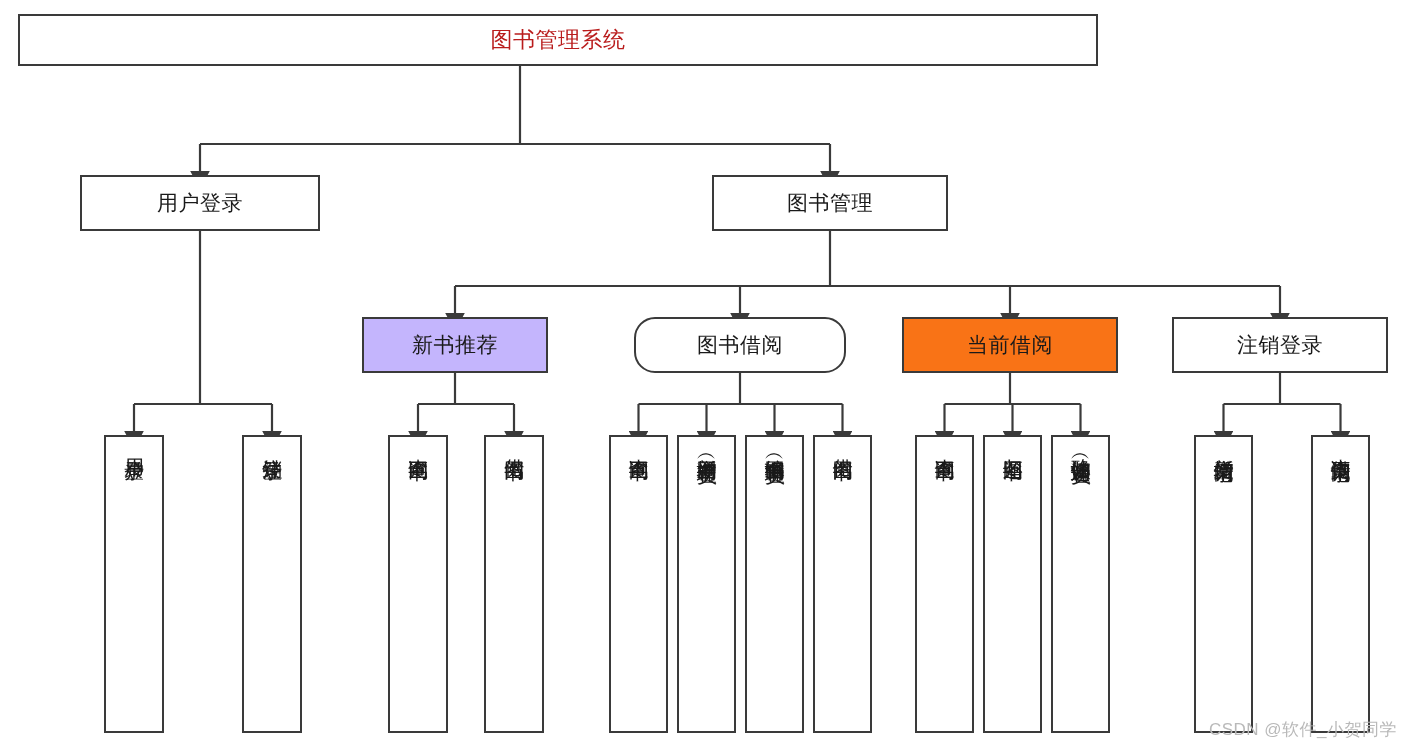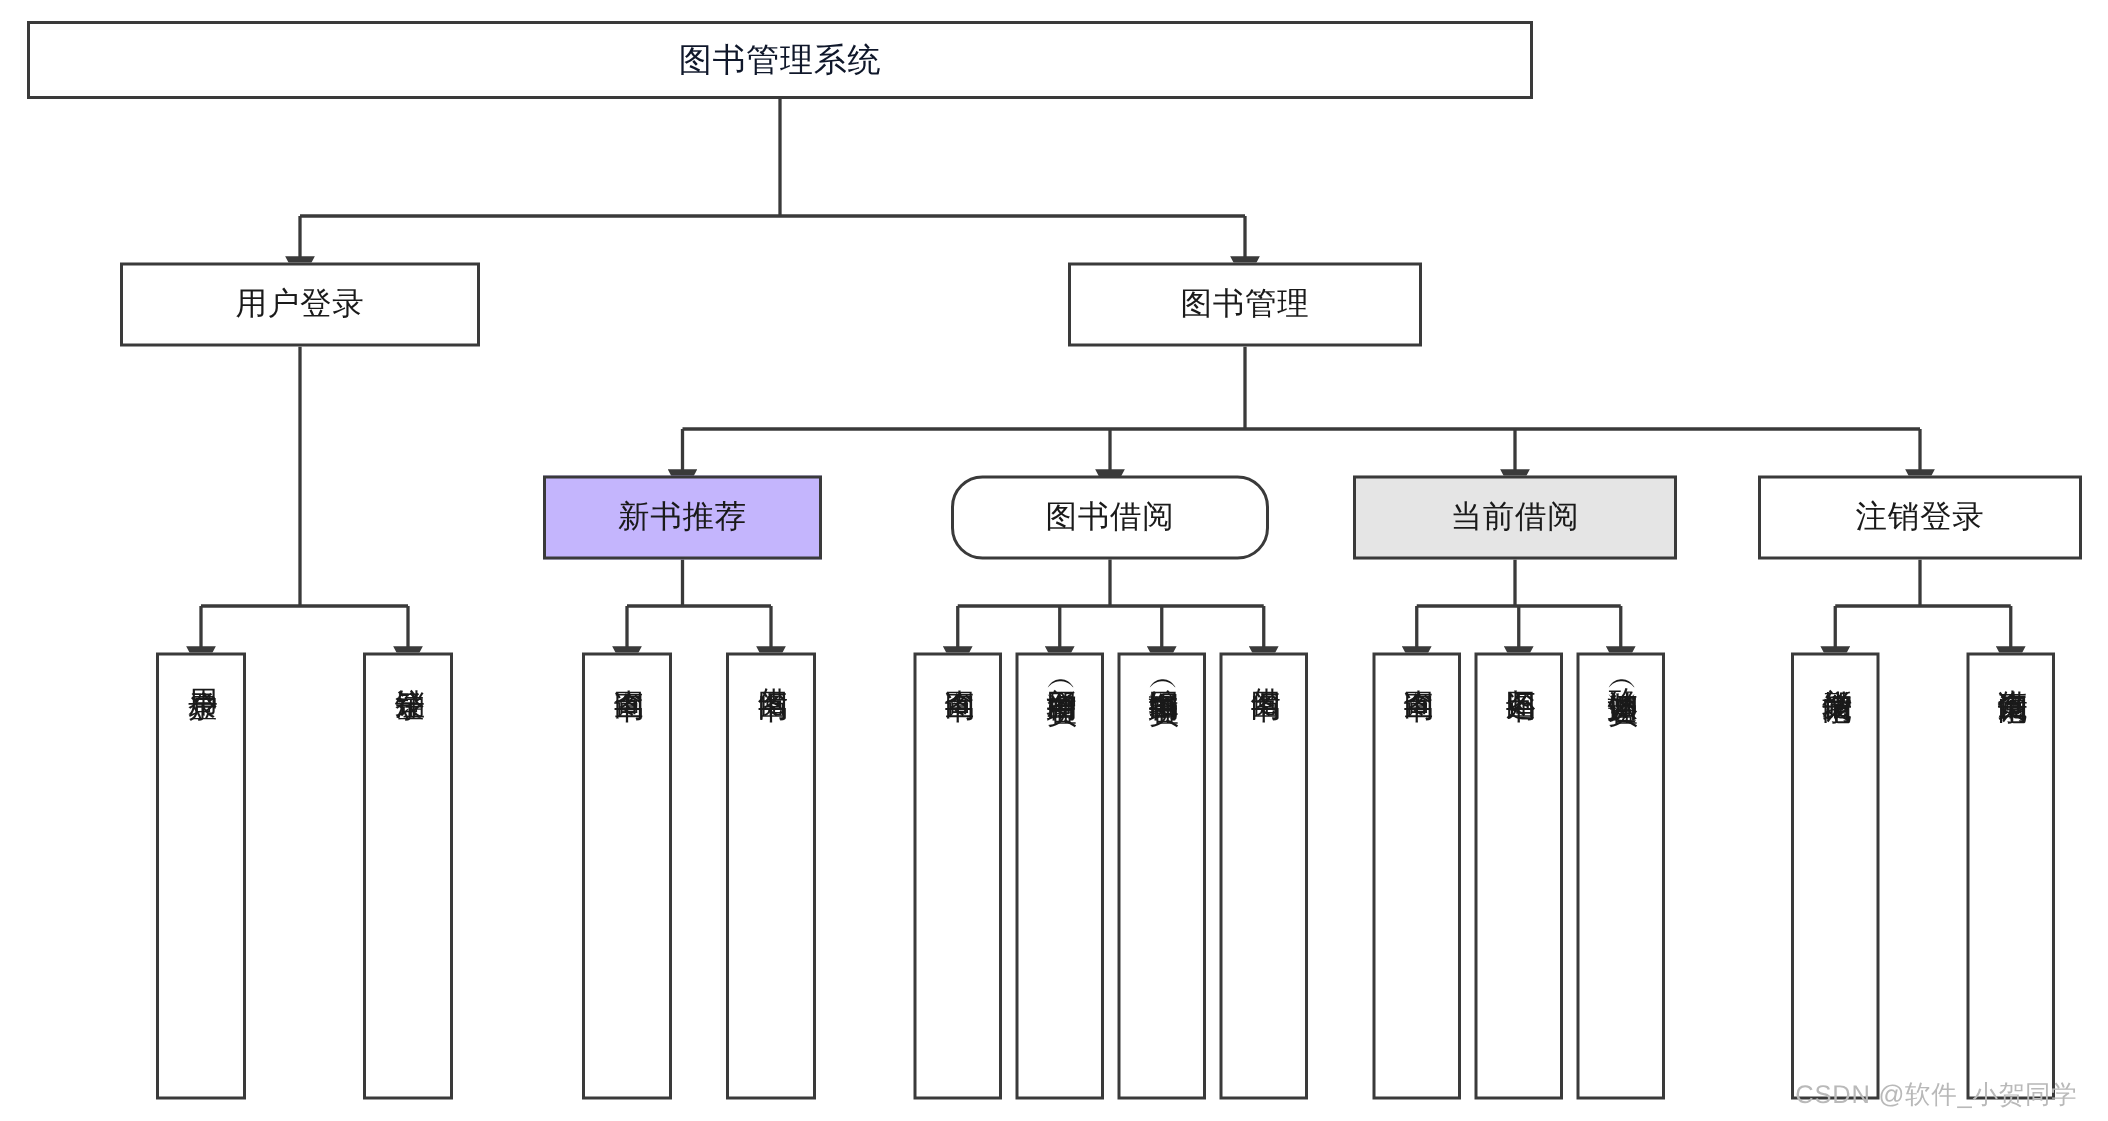--- a/index.html
+++ b/index.html
@@ -60,21 +60,21 @@
   .node.vert .label {
     writing-mode: vertical-rl;
     text-orientation: upright;
     font-size: 20px;
     line-height: 1.08;
     letter-spacing: 1px;
     white-space: nowrap;
   }
   .watermark {
     position: absolute;
-    right: 20px;
+    right: 8px;
     bottom: 6px;
     font-size: 17px;
     color: #b9b9b9;
     letter-spacing: 0.5px;
     white-space: nowrap;
     user-select: none;
   }
 </style>
 </head>
 <body>
@@ -118,36 +118,36 @@
         <line x1="1012.5" y1="404" x2="1012.5" y2="433" marker-end="url(#arrow)"></line>
         <line x1="1080.5" y1="404" x2="1080.5" y2="433" marker-end="url(#arrow)"></line>
         <line x1="1280" y1="373" x2="1280" y2="404"></line>
         <line x1="1223.5" y1="404" x2="1340.5" y2="404"></line>
         <line x1="1223.5" y1="404" x2="1223.5" y2="433" marker-end="url(#arrow)"></line>
         <line x1="1340.5" y1="404" x2="1340.5" y2="433" marker-end="url(#arrow)"></line>
       </g>
   </svg>
 
   <div id="node-layer">
-      <div class="node horiz root" style="left: 18px; top: 14px; width: 1004px; height: 52px; border-color: rgb(58, 58, 58); background: rgb(255, 255, 255); color: #0f172a;">
+      <div class="node horiz root" style="left: 18px; top: 14px; width: 1080px; height: 52px; border-color: rgb(58, 58, 58); background: rgb(255, 255, 255); color: #b91c1c;">
         <span class="label">图书管理系统</span>
       </div>
       <div class="node horiz" style="left: 80px; top: 175px; width: 240px; height: 56px; border-color: rgb(58, 58, 58); background: rgb(255, 255, 255); color: rgb(26, 26, 26);">
         <span class="label">用户登录</span>
       </div>
       <div class="node horiz" style="left: 712px; top: 175px; width: 236px; height: 56px; border-color: rgb(58, 58, 58); background: rgb(255, 255, 255); color: rgb(26, 26, 26);">
         <span class="label">图书管理</span>
       </div>
       <div class="node horiz" style="left: 362px; top: 317px; width: 186px; height: 56px; border-color: rgb(58, 58, 58); background: #c4b5fd; color: rgb(26, 26, 26);">
         <span class="label">新书推荐</span>
       </div>
       <div class="node horiz" style="left: 634px; top: 317px; width: 212px; height: 56px; border-color: rgb(58, 58, 58); background: rgb(255, 255, 255); color: rgb(26, 26, 26); border-radius: 21px;">
         <span class="label">图书借阅</span>
       </div>
-      <div class="node horiz" style="left: 902px; top: 317px; width: 216px; height: 56px; border-color: rgb(58, 58, 58); background: #e5e5e5; color: rgb(26, 26, 26);">
+      <div class="node horiz" style="left: 902px; top: 317px; width: 216px; height: 56px; border-color: rgb(58, 58, 58); background: #f97316; color: rgb(26, 26, 26);">
         <span class="label">当前借阅</span>
       </div>
       <div class="node horiz" style="left: 1172px; top: 317px; width: 216px; height: 56px; border-color: rgb(58, 58, 58); background: rgb(255, 255, 255); color: rgb(26, 26, 26);">
         <span class="label">注销登录</span>
       </div>
       <div class="node vert" style="left: 104px; top: 435px; width: 60px; height: 298px; border-color: rgb(58, 58, 58); background: rgb(255, 255, 255); color: rgb(26, 26, 26);">
         <span class="label">用户登录</span>
       </div>
       <div class="node vert" style="left: 242px; top: 435px; width: 60px; height: 298px; border-color: rgb(58, 58, 58); background: rgb(255, 255, 255); color: rgb(26, 26, 26);">
         <span class="label">注销登录</span>

